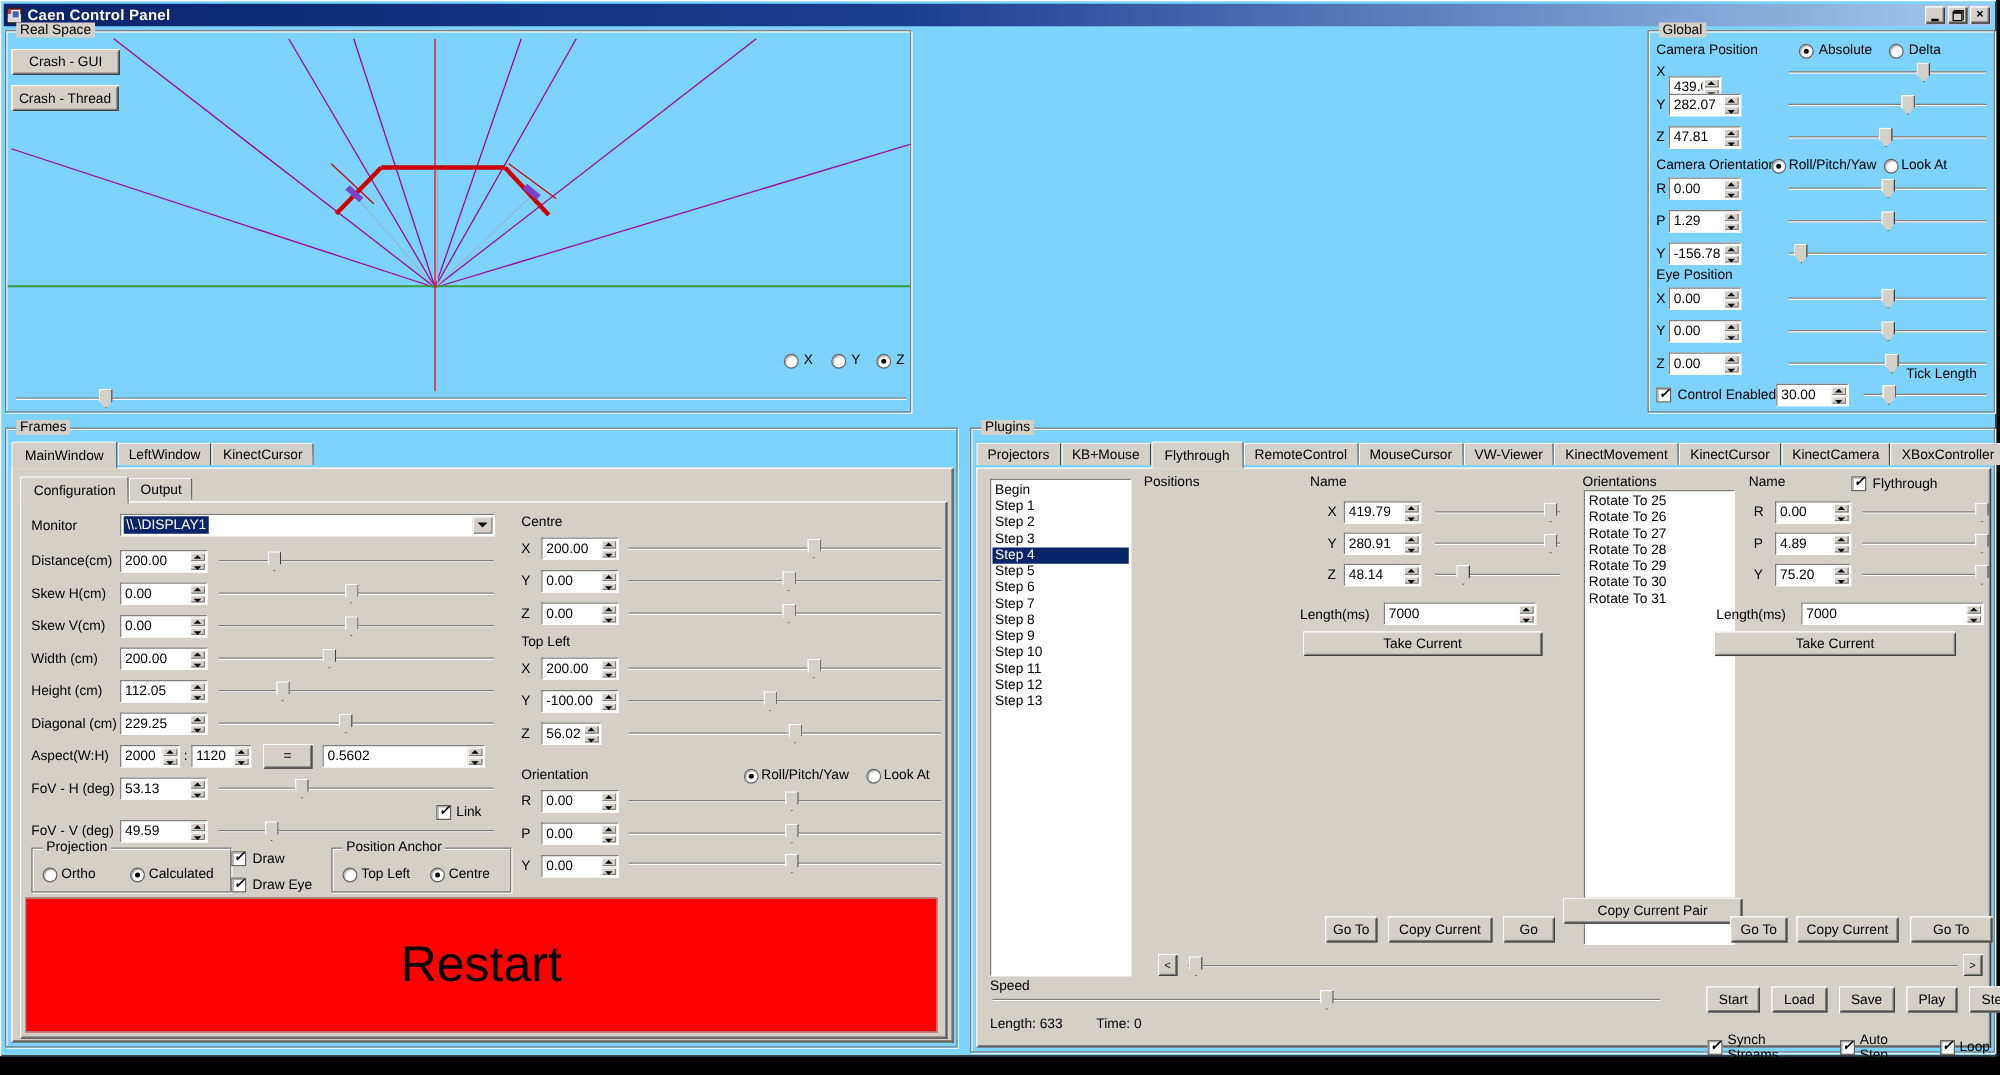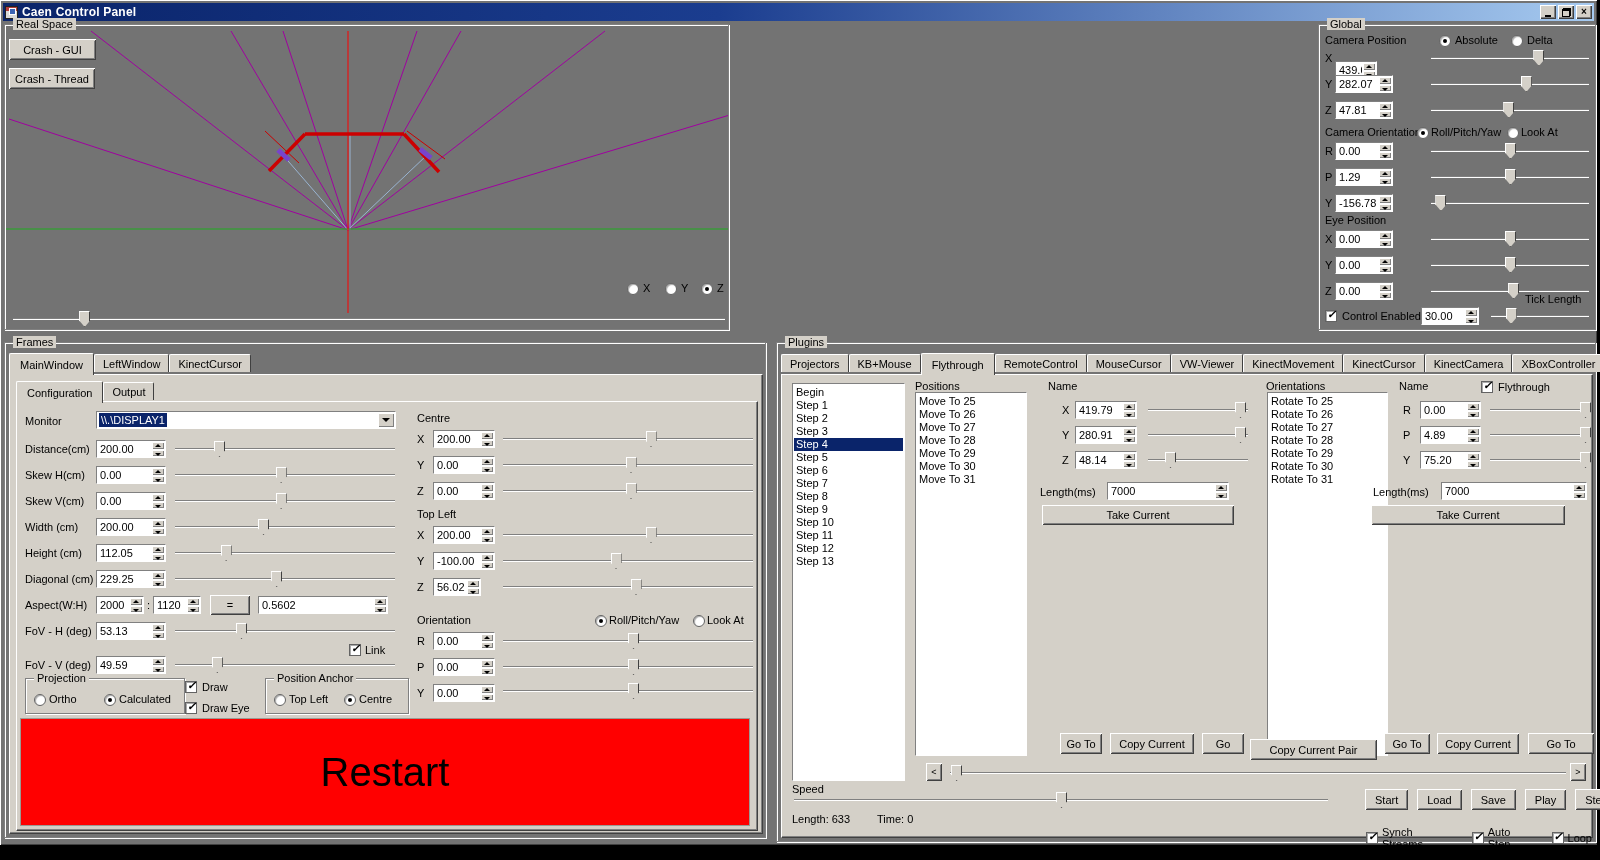--- a/index.html
+++ b/index.html
@@ -1,18 +1,18 @@
 <!DOCTYPE html>
 <html><head>
 <meta charset="utf-8">
 <style>
 *{box-sizing:border-box;margin:0;padding:0}
 html,body{width:1600px;height:860px;background:#000;font-family:"Liberation Sans",sans-serif;font-size:11px;color:#000;overflow:hidden}
 .abs{position:absolute}
-.win{position:absolute;left:0;top:0;width:1597px;height:845px;background:#737373;box-shadow:inset 1px 1px 0 #fff,inset -1px -1px 0 #404040}
+.win{position:absolute;left:0;top:0;width:1597px;height:845px;background:#7dd3fc;box-shadow:inset 1px 1px 0 #fff,inset -1px -1px 0 #404040}
 .titlebar{position:absolute;left:3px;top:3px;width:1591px;height:18px;background:linear-gradient(90deg,#0a246a 0%,#1b3d8f 45%,#a6caf0 100%);display:flex;align-items:center;color:#fff}
 .title{font-weight:bold;font-size:12px;margin-left:4px;letter-spacing:.2px}
 .appicon{display:inline-block;width:13px;height:13px;margin-left:2px;border:1px solid #222;background:linear-gradient(180deg,#b43c3c 0 35%,#d9d9d9 35% 100%);position:relative}
 .appicon::after{content:"";position:absolute;right:1px;top:1px;width:5px;height:5px;background:#3c64b4;border:1px solid #fff}
 .tbtns{margin-left:auto;display:flex;gap:2px;margin-right:2px}
 .tbtn{width:16px;height:14px;background:#d4d0c8;box-shadow:inset 1px 1px 0 #fff,inset -1px -1px 0 #404040,inset -2px -2px 0 #808080;display:flex;align-items:center;justify-content:center;color:#000;font-size:10px;font-weight:bold;line-height:10px}
 .minico{width:6px;height:2px;background:#000;margin-top:7px}
 .rest{position:relative;width:9px;height:9px}
 .rest::before{content:"";position:absolute;right:0;top:0;width:6px;height:5px;border:1px solid #000;border-top-width:2px}
 .rest::after{content:"";position:absolute;left:0;bottom:0;width:6px;height:5px;border:1px solid #000;border-top-width:2px;background:#d4d0c8}
@@ -596,30 +596,20 @@
           <div class="li">Step 7</div>
           <div class="li">Step 8</div>
           <div class="li">Step 9</div>
           <div class="li">Step 10</div>
           <div class="li">Step 11</div>
           <div class="li">Step 12</div>
           <div class="li">Step 13</div>
         </div>
 
       <span class="lbl" style="left:133px;top:5px">Positions</span>
-      <div class="listbox" style="left:133px;top:17px;width:112px;height:364px">
-
-      <div class="li">Move To 25</div>
-          <div class="li">Move To 26</div>
-          <div class="li">Move To 27</div>
-          <div class="li">Move To 28</div>
-          <div class="li">Move To 29</div>
-          <div class="li">Move To 30</div>
-          <div class="li">Move To 31</div>
-        </div>
 
       <span class="lbl" style="left:266px;top:5px">Name</span>
 
       <span class="lbl" style="left:280px;top:29px">X</span>
       <div class="spin" style="left:293px;top:26px;width:62px">
           <div class="v">419.79</div>
           <div class="ud">
             <i class="tu"></i>
             <i class="td"></i>
           </div>
@@ -732,21 +722,21 @@
 
       <div class="btn" style="left:278px;top:358px;width:42px;height:21px">
           <span>Go To</span>
         </div>
       <div class="btn" style="left:328px;top:358px;width:84px;height:21px">
           <span>Copy Current</span>
         </div>
       <div class="btn" style="left:420px;top:358px;width:42px;height:21px">
           <span>Go</span>
         </div>
-      <div class="btn" style="left:468px;top:364px;width:127px;height:21px">
+      <div class="btn" style="left:468px;top:343px;width:144px;height:21px">
           <span>Copy Current Pair</span>
         </div>
       <div class="btn" style="left:602px;top:358px;width:46px;height:21px">
           <span>Go To</span>
         </div>
       <div class="btn" style="left:655px;top:358px;width:82px;height:21px">
           <span>Copy Current</span>
         </div>
       <div class="btn" style="left:746px;top:358px;width:66px;height:21px">
           <span>Go To</span>

